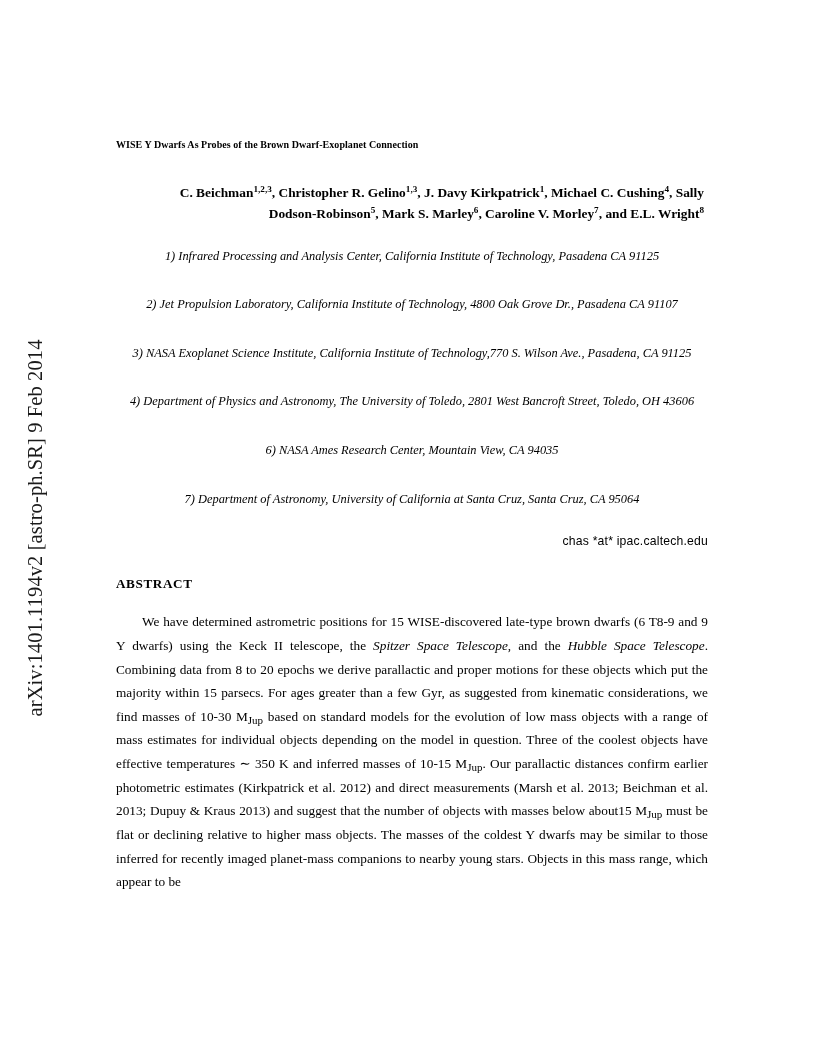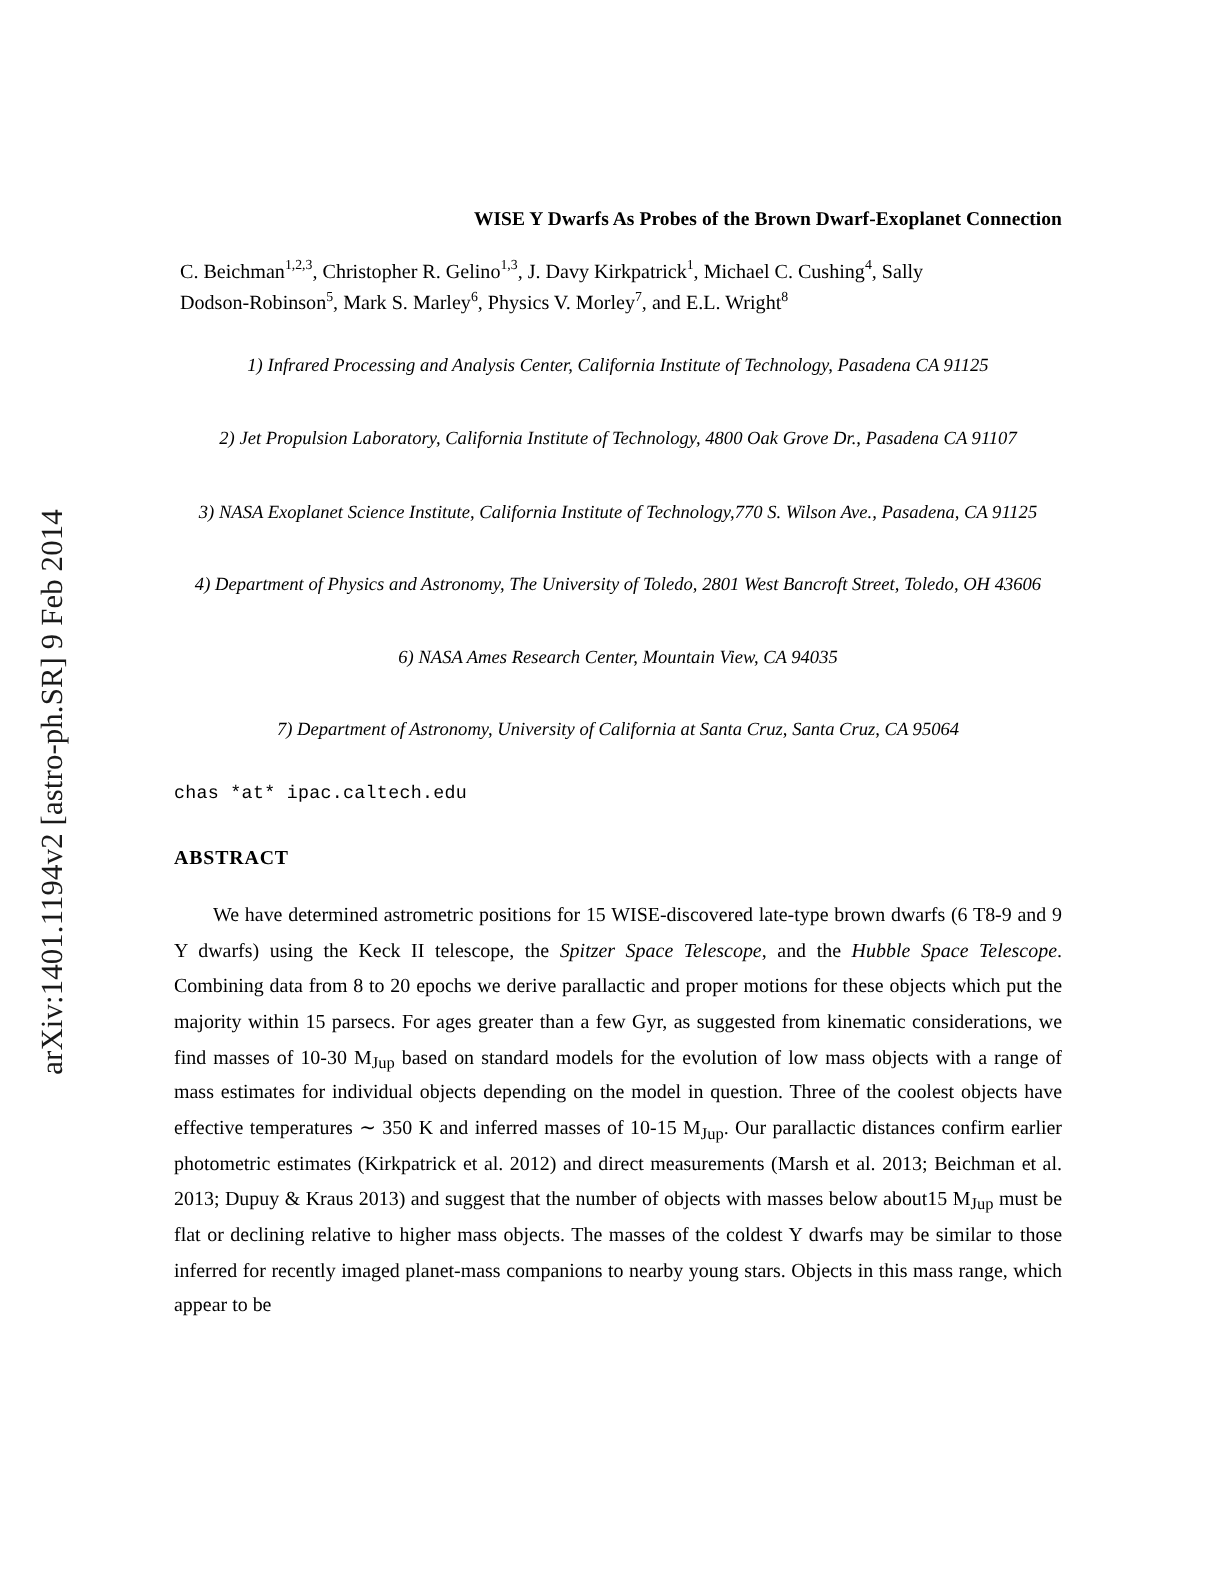--- a/index.html
+++ b/index.html
@@ -37,52 +37,53 @@
     white-space: nowrap;
     color: #1a1a1a;
   }
   .content {
     position: absolute;
     left: 116px;
     top: 138px;
     width: 592px;
   }
   .title {
-    font-size: 13px;
+    font-size: 10px;
     font-weight: bold;
-    text-align: right;
+    text-align: left;
     line-height: 1.3;
     letter-spacing: 0.05px;
-    margin: 0 0 16px 0;
+    margin: 0 0 32px 0;
   }
   .authors {
     font-size: 13.4px;
-    text-align: left;
+    text-align: right;
     line-height: 1.55;
     margin: 0 0 8px 0;
     padding: 0 4px;
+    font-weight: bold;
   }
   .authors sup {
     font-size: 9.2px;
     vertical-align: super;
     line-height: 0;
   }
   .affil {
     font-size: 12.4px;
     font-style: italic;
     text-align: center;
     line-height: 1.5;
     margin: 30px 0 0 0;
     padding: 0 6px;
   }
   .affil.first { margin-top: 22px; }
   .email {
-    font-family: Liberation Mono, monospace;
+    font-family: Liberation Sans, sans-serif;
     font-size: 12.2px;
-    text-align: left;
+    text-align: right;
     margin: 26px 0 0 0;
     letter-spacing: 0.2px;
   }
   .abstract-head {
     font-size: 13.2px;
     font-weight: bold;
     text-align: left;
     margin: 28px 0 0 0;
     letter-spacing: 0.6px;
   }
@@ -111,21 +112,21 @@
     <span>arXiv:1401.1194v2  [astro-ph.SR]  9 Feb 2014</span>
   </div>
 
   <div class="content">
 
     <h1 class="title">WISE Y Dwarfs As Probes of the Brown Dwarf-Exoplanet Connection</h1>
 
     <div class="authors">
       <span>C. Beichman</span><sup>1,2,3</sup><span>, Christopher R. Gelino</span><sup>1,3</sup><span>, J. Davy Kirkpatrick</span><sup>1</sup><span>, Michael C. Cushing</span><sup>4</sup><span>, Sally</span>
       <br>
-      <span>Dodson-Robinson</span><sup>5</sup><span>, Mark S. Marley</span><sup>6</sup><span>, Physics V. Morley</span><sup>7</sup><span>, and E.L. Wright</span><sup>8</sup>
+      <span>Dodson-Robinson</span><sup>5</sup><span>, Mark S. Marley</span><sup>6</sup><span>, Caroline V. Morley</span><sup>7</sup><span>, and E.L. Wright</span><sup>8</sup>
     </div>
 
     <div class="affil first">1) Infrared Processing and Analysis Center, California Institute of Technology, Pasadena CA 91125</div>
     <div class="affil">2) Jet Propulsion Laboratory, California Institute of Technology, 4800 Oak Grove Dr., Pasadena CA 91107</div>
     <div class="affil">3) NASA Exoplanet Science Institute, California Institute of Technology,770 S. Wilson Ave., Pasadena, CA 91125</div>
     <div class="affil">4) Department of Physics and Astronomy, The University of Toledo, 2801 West Bancroft Street, Toledo, OH 43606</div>
     <div class="affil">6) NASA Ames Research Center, Mountain View, CA 94035</div>
     <div class="affil">7) Department of Astronomy, University of California at Santa Cruz, Santa Cruz, CA 95064</div>
 
     <div class="email">chas *at* ipac.caltech.edu</div>

